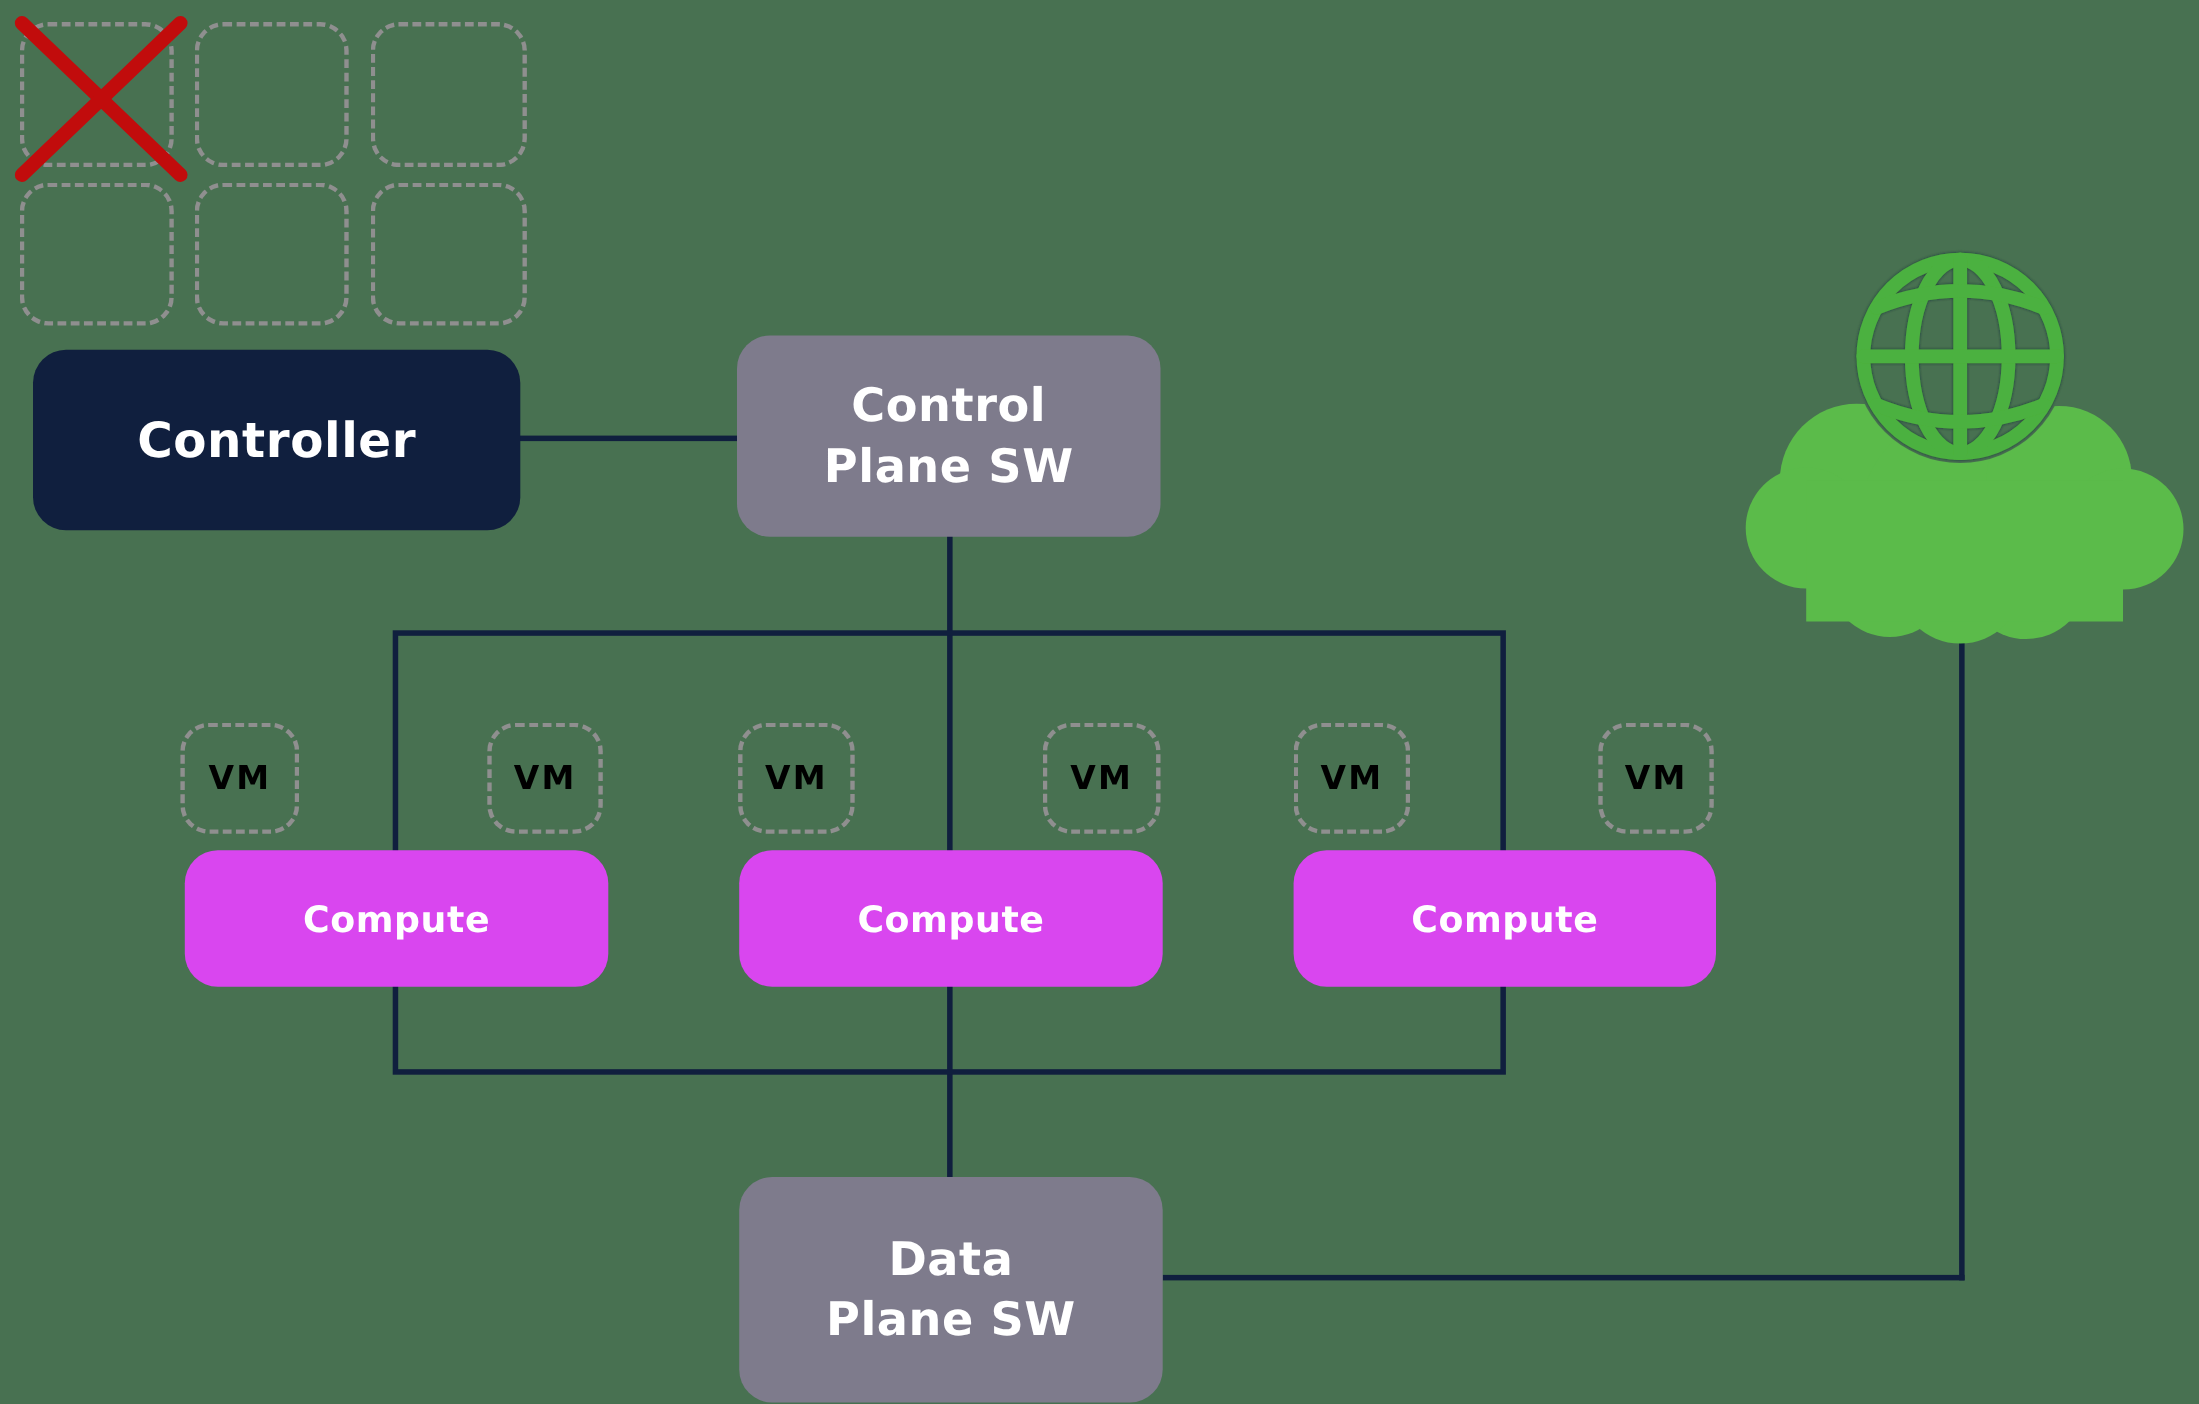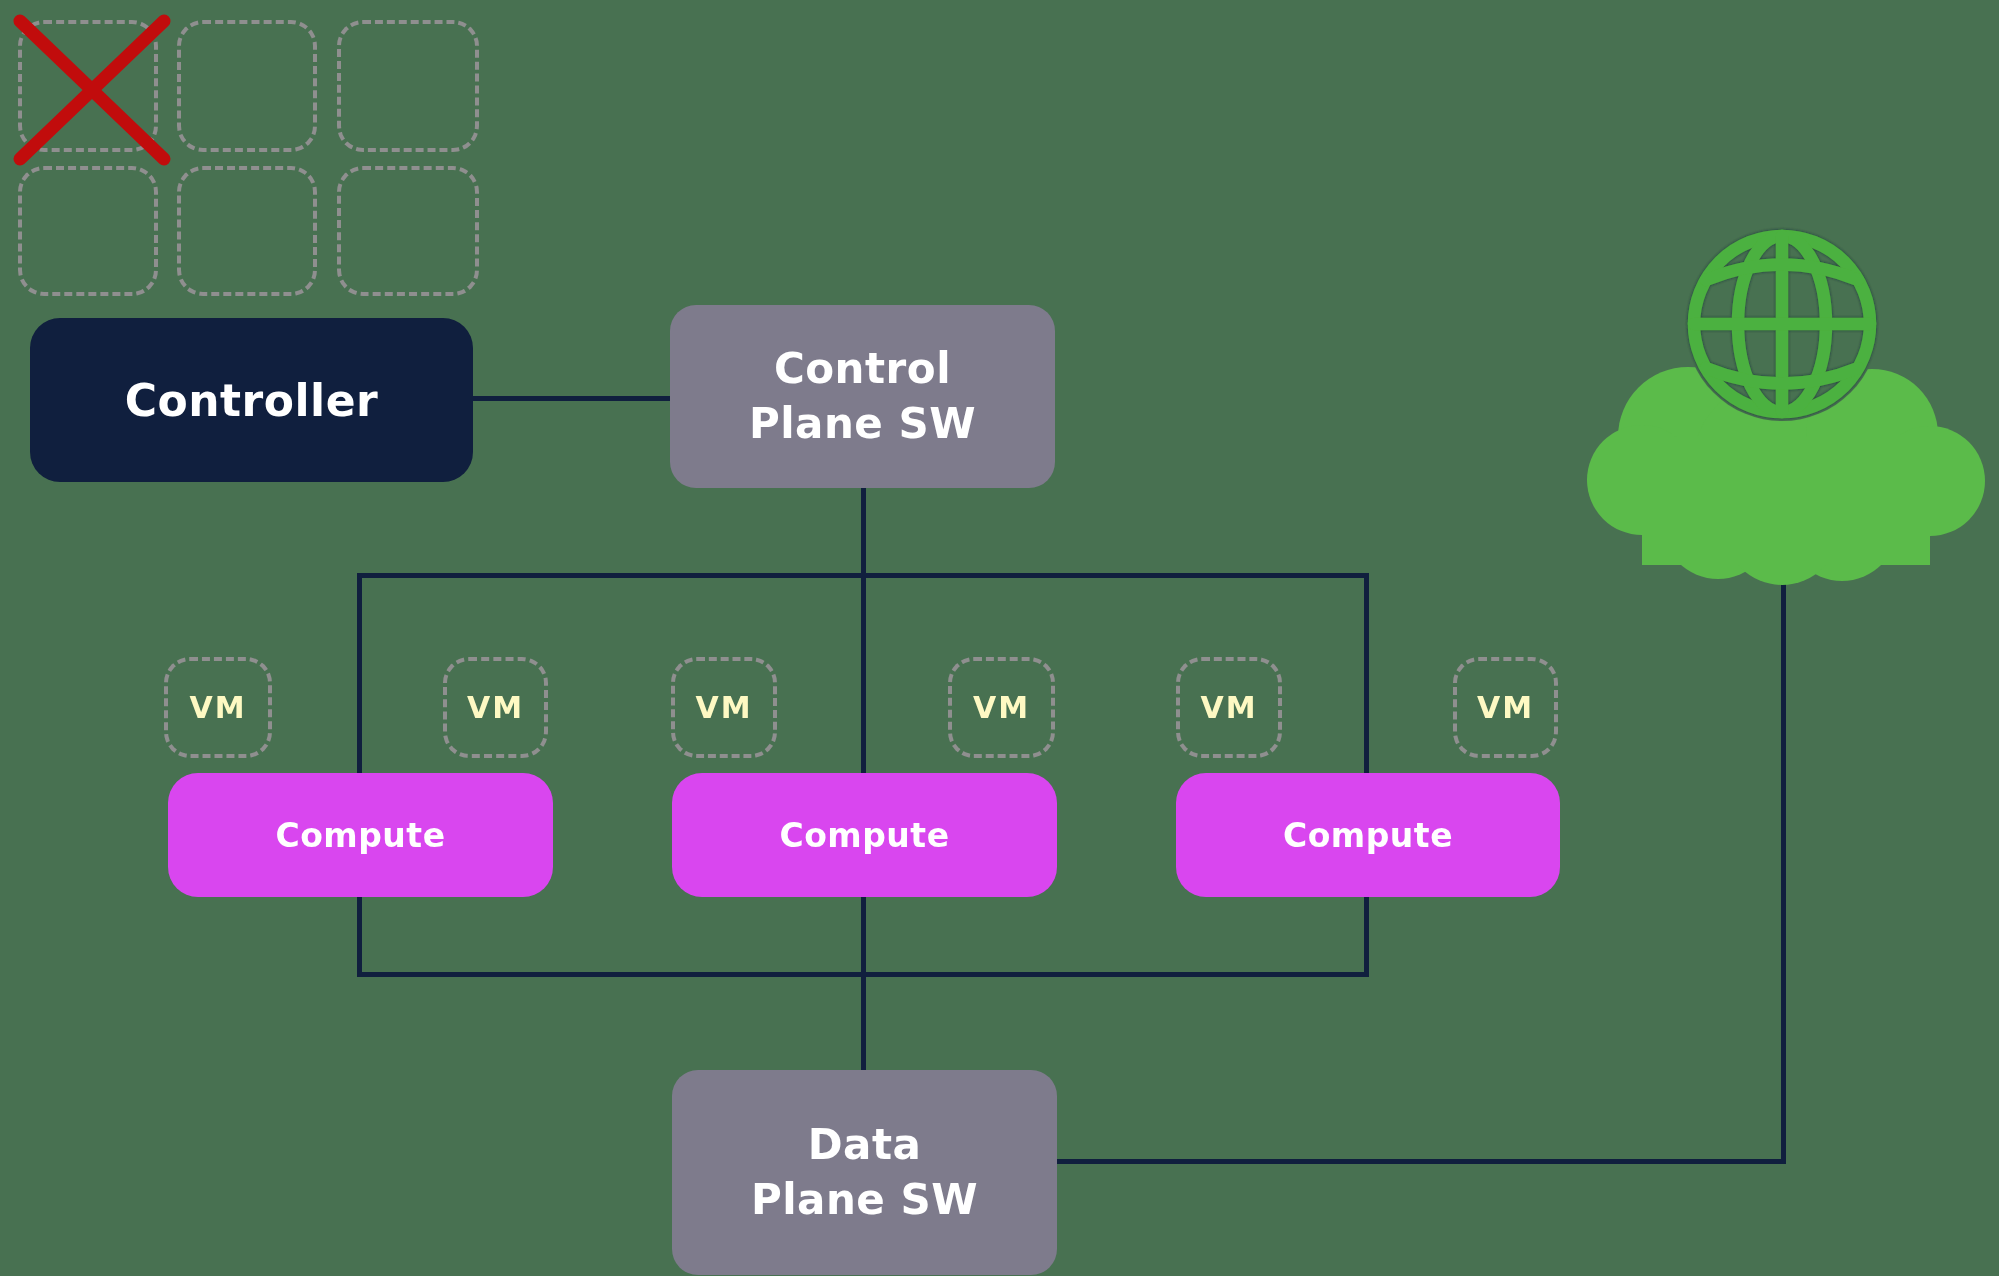--- a/index.html
+++ b/index.html
@@ -15,26 +15,26 @@
   .bus{
     position:absolute;box-sizing:border-box;border:5px solid #101f3e;
     background:transparent;z-index:1;
   }
   .node{
     position:absolute;display:flex;flex-direction:column;align-items:center;
     justify-content:center;border-radius:30px;color:#ffffff;font-weight:bold;
     text-align:center;z-index:2;letter-spacing:.5px;
   }
   .navy{background:#101f3e;font-size:44px;}
-  .gray{background:#7e7b8c;font-size:42px;line-height:1.3;border-radius:26px;}
+  .gray{background:#7e7b8c;font-size:42px;line-height:1.3;}
   .cyan{background:#d946ef;font-size:33px;}
   .vm{
     position:absolute;box-sizing:border-box;border:4px dashed #8f8f8f;
     border-radius:26px;display:flex;align-items:center;justify-content:center;
-    color:#fef9c3;font-weight:bold;font-size:30px;letter-spacing:2px;z-index:2;
+    color:#000000;font-weight:bold;font-size:30px;letter-spacing:2px;z-index:2;
   }
   .cloud-svg{position:absolute;left:1570px;top:185px;z-index:2;}
   .inet-label{
     position:absolute;left:1619px;top:448px;width:330px;z-index:3;
     color:#ffffff;font-weight:bold;font-size:42px;text-align:center;
     letter-spacing:.5px;
   }
   .x-svg{position:absolute;left:-12px;top:-13px;overflow:visible;}
 </style>
 </head>

